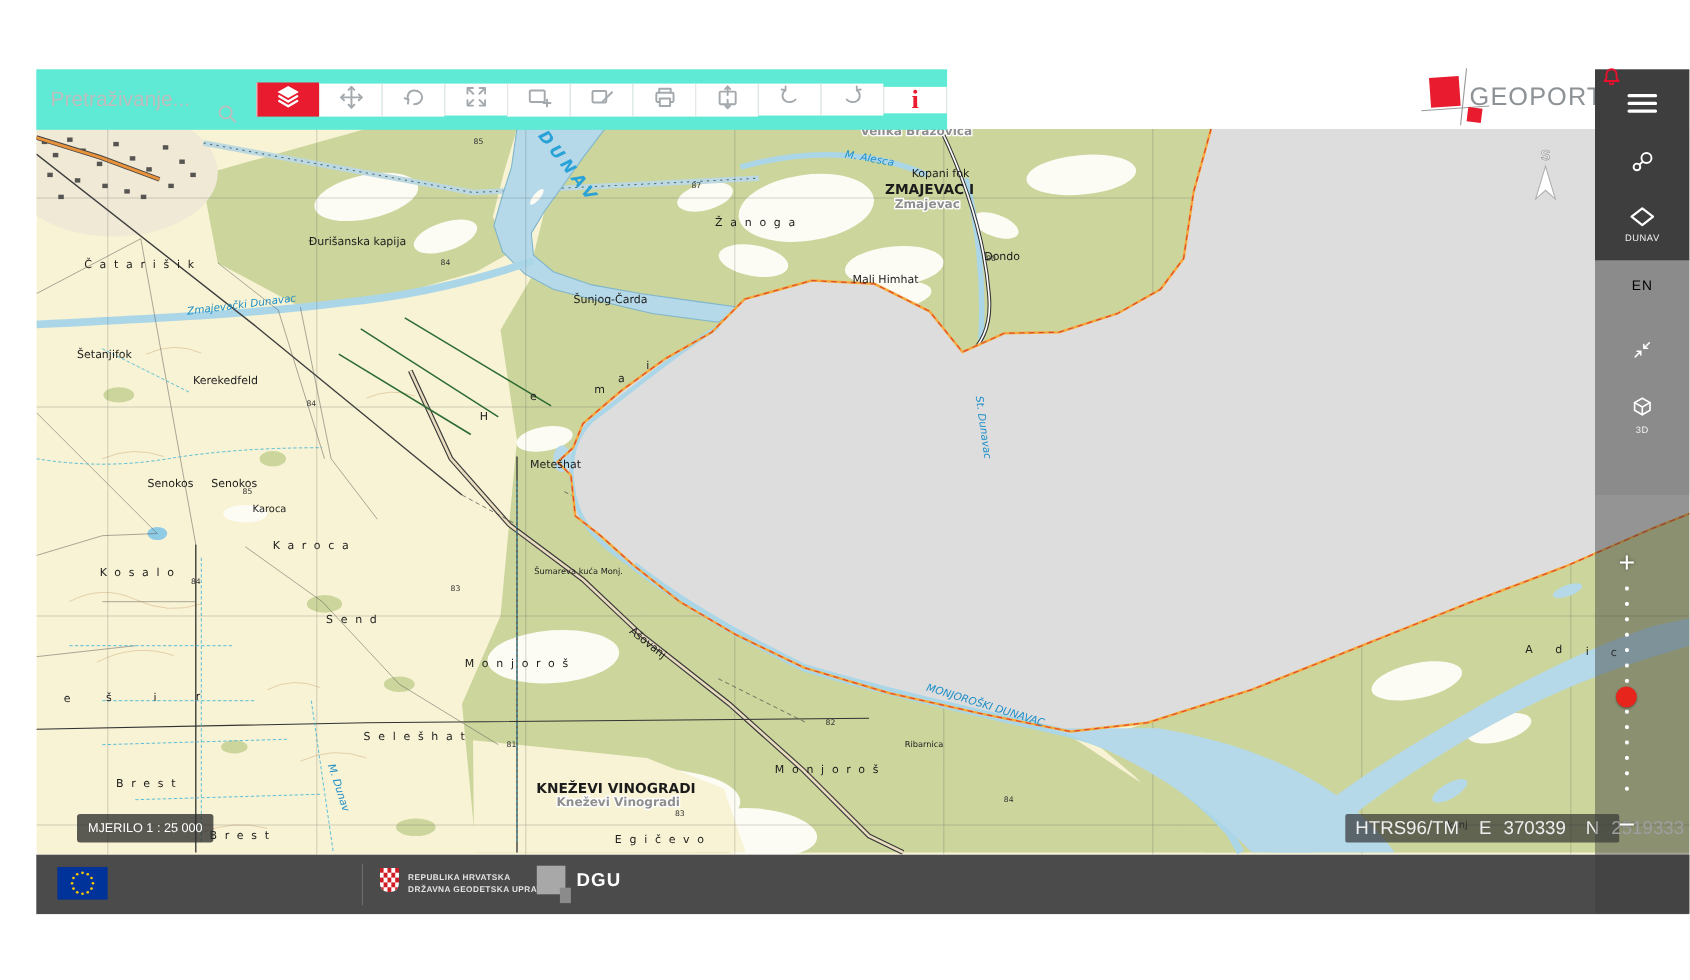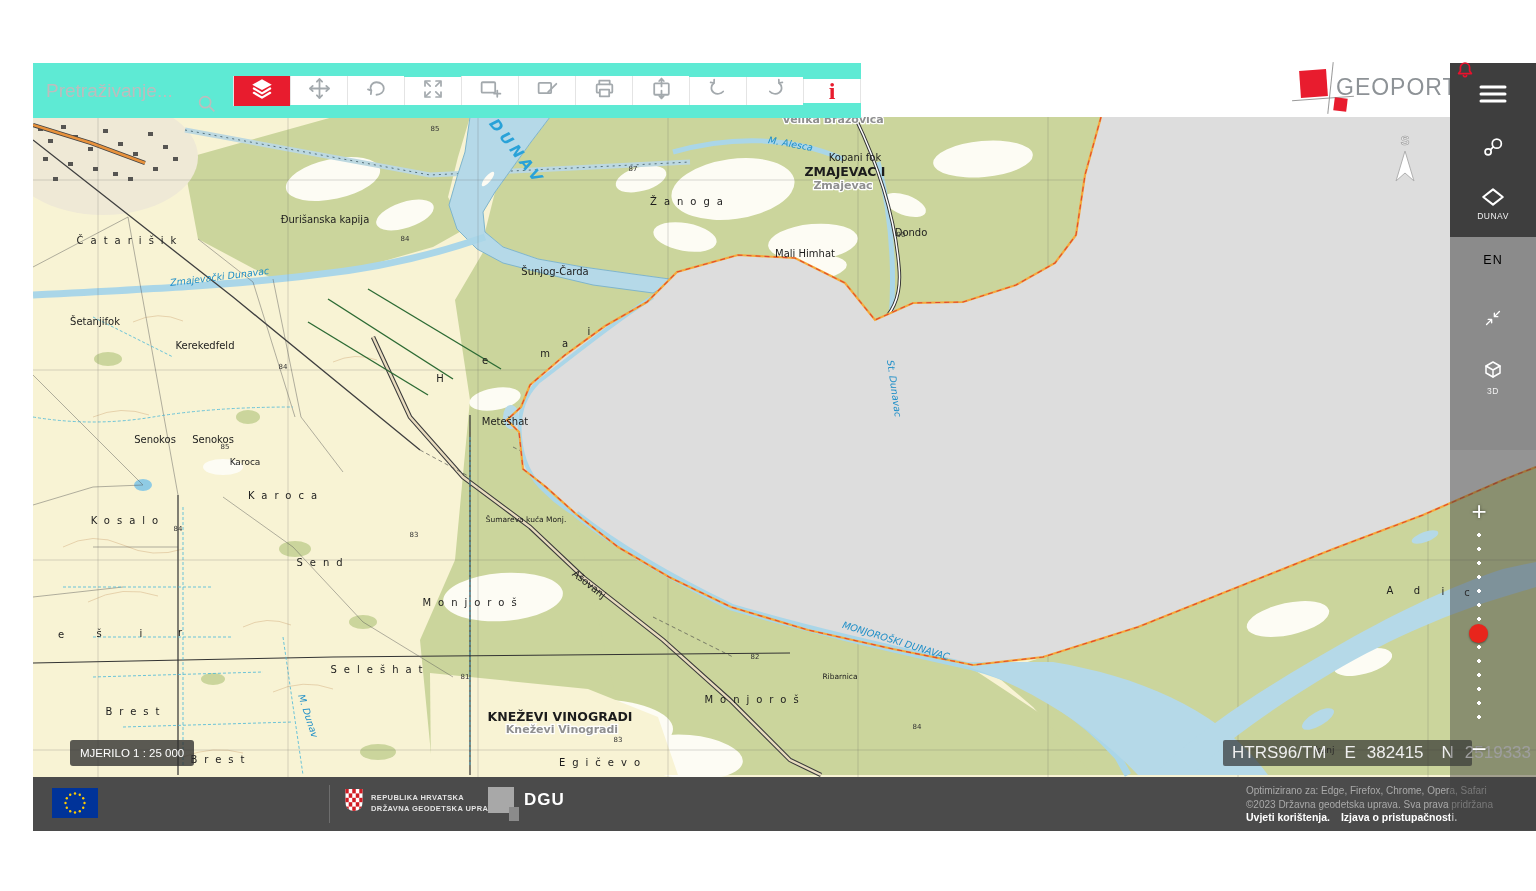--- a/index.html
+++ b/index.html
@@ -417,21 +417,21 @@
 </svg>
 </div>
 
 <div id="scale-badge">
   <span>MJERILO 1 : 25 000</span>
 </div>
 <div id="coord-bar">
   <span class="seg">HTRS96/TM</span>
   <span class="div"></span>
   <span class="seg">E</span>
-  <span class="seg" style="padding-left:2px">382415</span>
+  <span class="seg" style="padding-left:2px">370339</span>
   <span class="div"></span>
   <span class="seg">N</span>
   <span class="seg" style="padding-left:2px">2519333</span>
 </div>
 
 <div id="sidebar">
   <div class="sb-sec1"></div>
   <div class="sb-sec2"></div>
   <div class="sb-sec3"></div>
 
@@ -535,21 +535,13 @@
     </g>
   </svg>
   <div id="gov-text">
     <div>REPUBLIKA HRVATSKA</div>
     <div>DRŽAVNA GEODETSKA UPRAVA</div>
   </div>
   <div id="dgu-logo">
     <div id="dgu-mark"></div>
     <div id="dgu-text">DGU</div>
   </div>
-  <div id="f-right">
-    <div>Optimizirano za: Edge, Firefox, Chrome, Opera, Safari</div>
-    <div>©2023 Državna geodetska uprava. Sva prava pridržana</div>
-    <div class="links">
-      <a>Uvjeti korištenja.</a>
-      <a>Izjava o pristupačnosti.</a>
-    </div>
-  </div>
 </div>
 
 </body></html>

